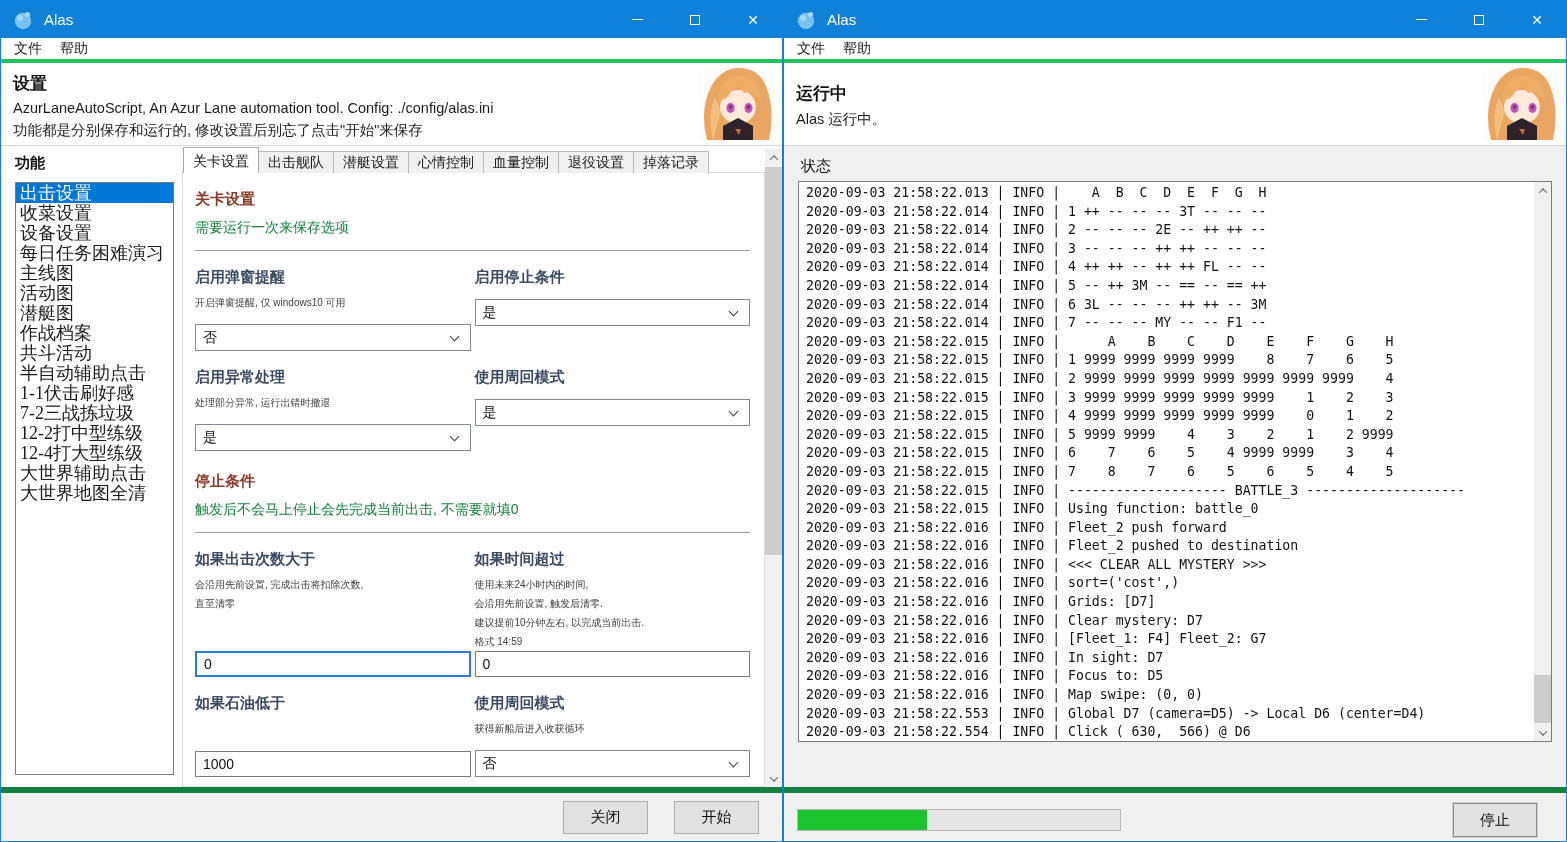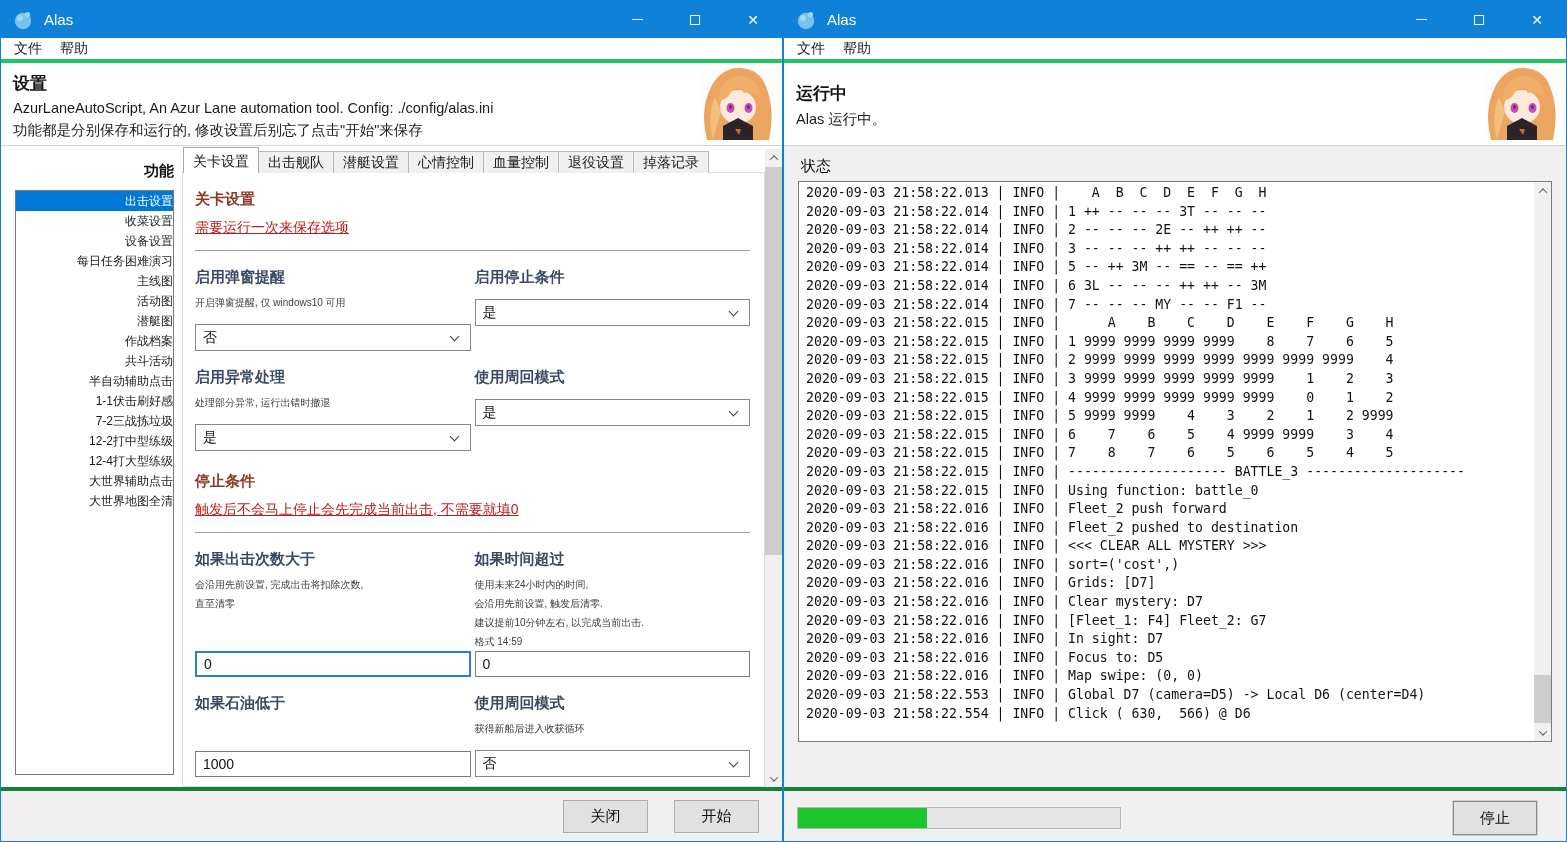--- a/index.html
+++ b/index.html
@@ -27,34 +27,34 @@
   
   .header { height:83px; background:#fff; border-bottom:1px solid #d4d4d4; position:relative; padding:7px 0 0 12px; flex:none; }
   .htitle { font-size:17px; font-weight:bold; color:#111; margin-top:2px; }
   .hline { font-size:14.5px; color:#1c1c1c; margin-top:5px; }
   .avatar { position:absolute; right:7px; top:4px; width:76px; height:73px; overflow:hidden; }
 
   
   .body { flex:1; position:relative; overflow:hidden; background:#fff; }
 
   
-  .sidebar { position:absolute; left:0; top:8px; bottom:0; width:181px; padding:8px 8px 6px 14px;text-align:right; }
+  .sidebar { position:absolute; left:0; top:0; bottom:0; width:181px; padding:8px 8px 6px 14px; }
   .side-heading { font-size:15px; font-weight:bold; color:#111; margin-bottom:9px; }
   .listbox { border:1px solid #7a7a7a; background:#fff; height:calc(100% - 34px); overflow:hidden; }
-  .list-item { height:20px; line-height:20px; font-size:12px; color:#1a1a1a; padding-left:4px; white-space:nowrap; }
+  .list-item { height:20px; line-height:20px; font-size:18px; color:#1a1a1a; padding-left:4px; white-space:nowrap;font-family:Liberation Serif, serif; }
   .list-item.selected { background:#0078d7; color:#fff; }
 
   
   .main { position:absolute; left:181px; right:0; top:0; bottom:0; }
   .tabs { display:flex; align-items:flex-end; height:27px; padding-left:1px; position:relative; z-index:2; }
   .tab { background:#f0f0f0; border:1px solid #b9b9b9; border-bottom:none; font-size:14px; color:#1a1a1a; padding:2px 9px 3px 9px; margin-right:-1px; height:22px; }
   .tab.selected { background:#fff; border-color:#a8a8a8; height:26px; padding-top:5px; position:relative; z-index:3; }
   .pane { position:absolute; left:0; right:17px; top:26px; bottom:0; background:#fff; border:1px solid #dcdcdc; overflow:hidden; padding:17px 14px 0 12px; z-index:1; }
   .section-title { font-size:15px; font-weight:bold; color:#8b3a26; }
-  .section-sub { font-size:14px; color:#b91c1c; margin-top:10px;text-decoration:underline; }
+  .section-sub { font-size:14px; color:#15803d; margin-top:10px; }
   .divider { border:none; border-top:1px solid #9f9f9f; margin-top:13px; }
   .row { display:flex; gap:4px; margin-top:17px; }
   .cell { flex:1; display:flex; flex-direction:column; }
   .flabel { font-size:15px; font-weight:bold; color:#3a4a63; }
   .fdesc { font-size:10px; color:#3d3d3d; margin-top:6px; line-height:19px; }
   .select { position:relative; height:27px; border:1px solid #828790; background:#fff; margin-top:auto; }
   .select .sval { font-size:14px; color:#111; line-height:25px; padding-left:7px; display:block; }
   .select .chev { position:absolute; right:12px; top:8px; }
   .spacer-top { margin-top:12px; }
   .tinput { width:100%; height:26px; border:1px solid #7a7a7a; font-size:14px; color:#111; padding-left:7px; margin-top:auto; font-family:"Liberation Sans",sans-serif; background:#fff; outline:none; }
@@ -67,21 +67,21 @@
   .chev.sm-down { width:6px; height:6px; border-right:1.5px solid #555; border-bottom:1.5px solid #555; transform:rotate(45deg) translate(-1px,-1px); }
 
   
   .vscroll { position:absolute; right:0; top:3px; bottom:0; width:17px; background:#f0f0f0; }
   .sb-arrow { position:absolute; left:0; width:17px; height:17px; background:#f0f0f0; display:flex; align-items:center; justify-content:center; }
   .sb-arrow.up { top:0; } .sb-arrow.down { bottom:0; }
   .sb-thumb { position:absolute; left:0; width:17px; background:#cdcdcd; }
   .vscroll .sb-thumb { top:18px; height:388px; }
 
   
-  .footer { height:54px; background:#f0f0f0; border-top:4px solid #15803d; position:relative; flex:none; }
+  .footer { height:54px; background:#f0f0f0; border-top:6px solid #15803d; position:relative; flex:none; }
   .footer.left-f { display:flex; justify-content:flex-end; align-items:center; gap:26px; padding-right:23px; }
   .btn { width:85px; height:33px; background:#e1e1e1; border:1px solid #adadad; font-size:15px; color:#111; font-family:"Liberation Sans",sans-serif; }
   .btn.stop { position:absolute; right:29px; top:10px; width:84px; height:34px; border:1px solid #8a8a8a; box-shadow:0 0 0 1px #cfcfcf; }
 
   
   .body.right-b { background:#f0f0f0; }
   .status-label { position:absolute; left:17px; top:11px; font-size:15px; color:#111; }
   .logbox { position:absolute; left:14px; top:35px; width:754px; height:561px; background:#fff; border:1px solid #7a7a7a; overflow:hidden; }
   .loglines { padding:2px 0 0 7px; }
   .logline { font-family:"DejaVu Sans Mono","Liberation Mono",monospace; font-size:13.2px; line-height:18.6px; color:#111; white-space:pre; }
@@ -322,20 +322,21 @@
 
     <div class="body right-b">
       <div class="status-label">状态</div>
       <div class="logbox">
         <div class="loglines">
 
         <div class="logline">2020-09-03 21:58:22.013 | INFO |    A  B  C  D  E  F  G  H</div>
             <div class="logline">2020-09-03 21:58:22.014 | INFO | 1 ++ -- -- -- 3T -- -- --</div>
             <div class="logline">2020-09-03 21:58:22.014 | INFO | 2 -- -- -- 2E -- ++ ++ --</div>
             <div class="logline">2020-09-03 21:58:22.014 | INFO | 3 -- -- -- ++ ++ -- -- --</div>
+            <div class="logline">2020-09-03 21:58:22.014 | INFO | 4 ++ ++ -- ++ ++ FL -- --</div>
             <div class="logline">2020-09-03 21:58:22.014 | INFO | 5 -- ++ 3M -- == -- == ++</div>
             <div class="logline">2020-09-03 21:58:22.014 | INFO | 6 3L -- -- -- ++ ++ -- 3M</div>
             <div class="logline">2020-09-03 21:58:22.014 | INFO | 7 -- -- -- MY -- -- F1 --</div>
             <div class="logline">2020-09-03 21:58:22.015 | INFO |      A    B    C    D    E    F    G    H</div>
             <div class="logline">2020-09-03 21:58:22.015 | INFO | 1 9999 9999 9999 9999    8    7    6    5</div>
             <div class="logline">2020-09-03 21:58:22.015 | INFO | 2 9999 9999 9999 9999 9999 9999 9999    4</div>
             <div class="logline">2020-09-03 21:58:22.015 | INFO | 3 9999 9999 9999 9999 9999    1    2    3</div>
             <div class="logline">2020-09-03 21:58:22.015 | INFO | 4 9999 9999 9999 9999 9999    0    1    2</div>
             <div class="logline">2020-09-03 21:58:22.015 | INFO | 5 9999 9999    4    3    2    1    2 9999</div>
             <div class="logline">2020-09-03 21:58:22.015 | INFO | 6    7    6    5    4 9999 9999    3    4</div>

